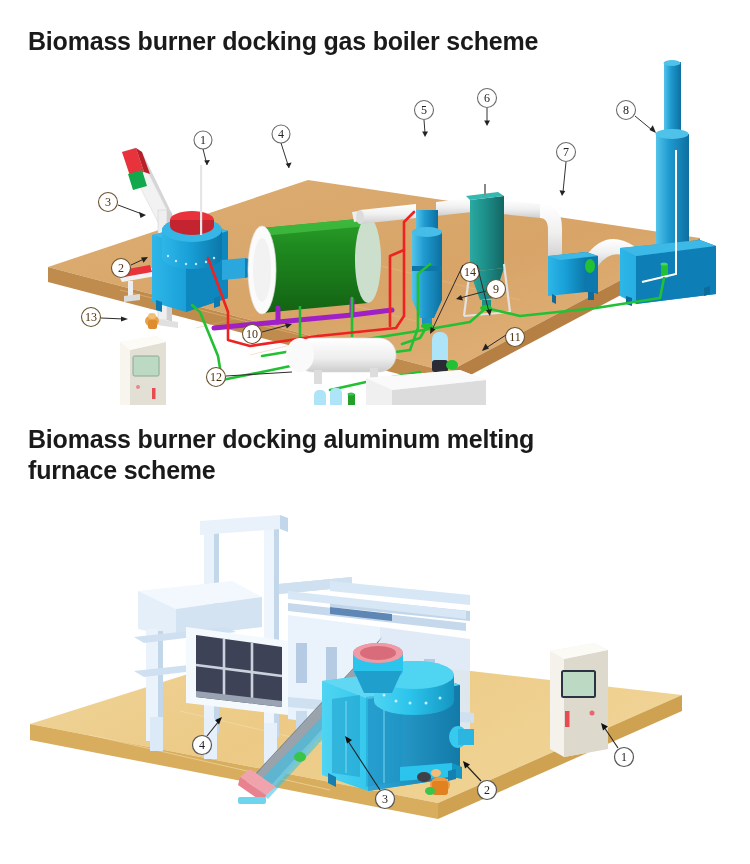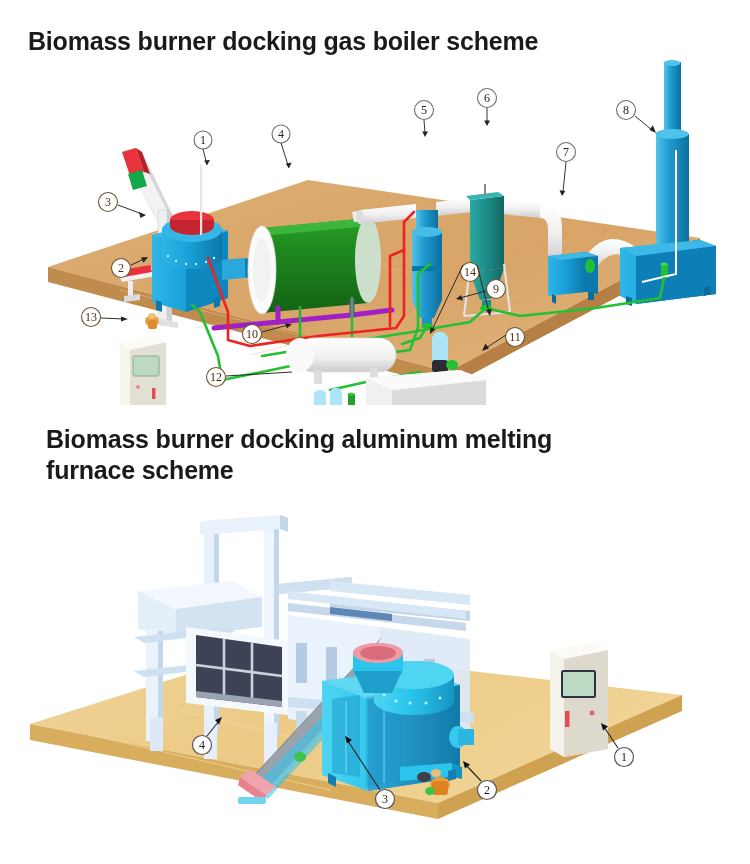--- a/index.html
+++ b/index.html
@@ -26,21 +26,21 @@
     left: 28px;
     font-weight: bold;
     color: #1a1a1a;
     letter-spacing: -0.2px;
     line-height: 1.22;
     font-size: 25px;
     font-family: "Liberation Sans", sans-serif;
     white-space: pre-line;
   }
   #title-boiler { top: 26px; }
-  #title-furnace { top: 424px; margin-left: 18px; }
+  #title-furnace { top: 424px; }
 
   .scene {
     position: absolute;
     left: 0;
   }
   #scene-boiler { top: 60px; width: 750px; height: 345px; }
   #scene-furnace { top: 485px; width: 750px; height: 379px; }
 
   .scene svg { display: block; }
 

